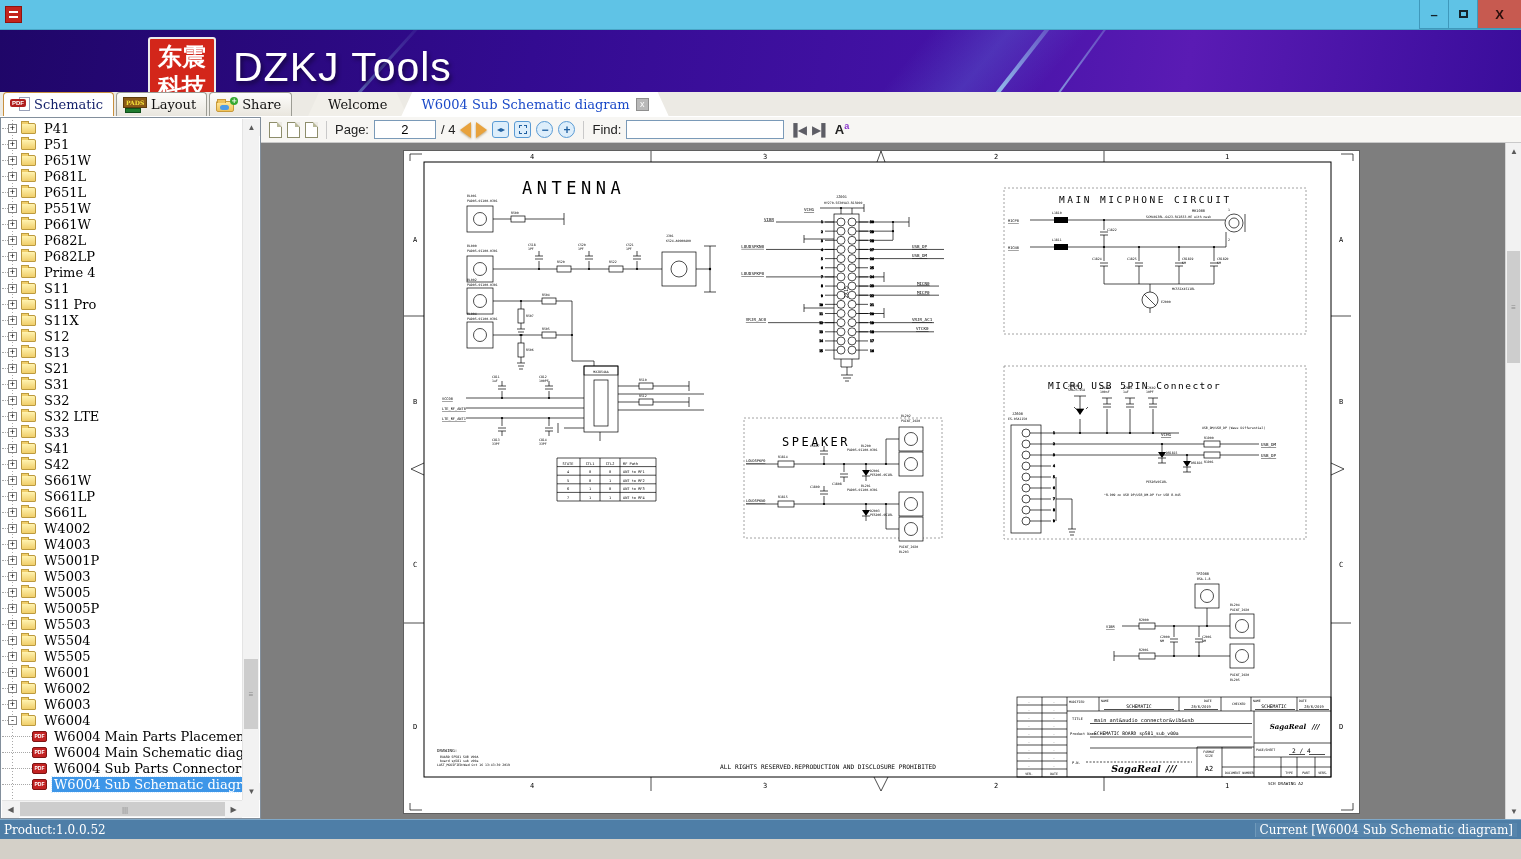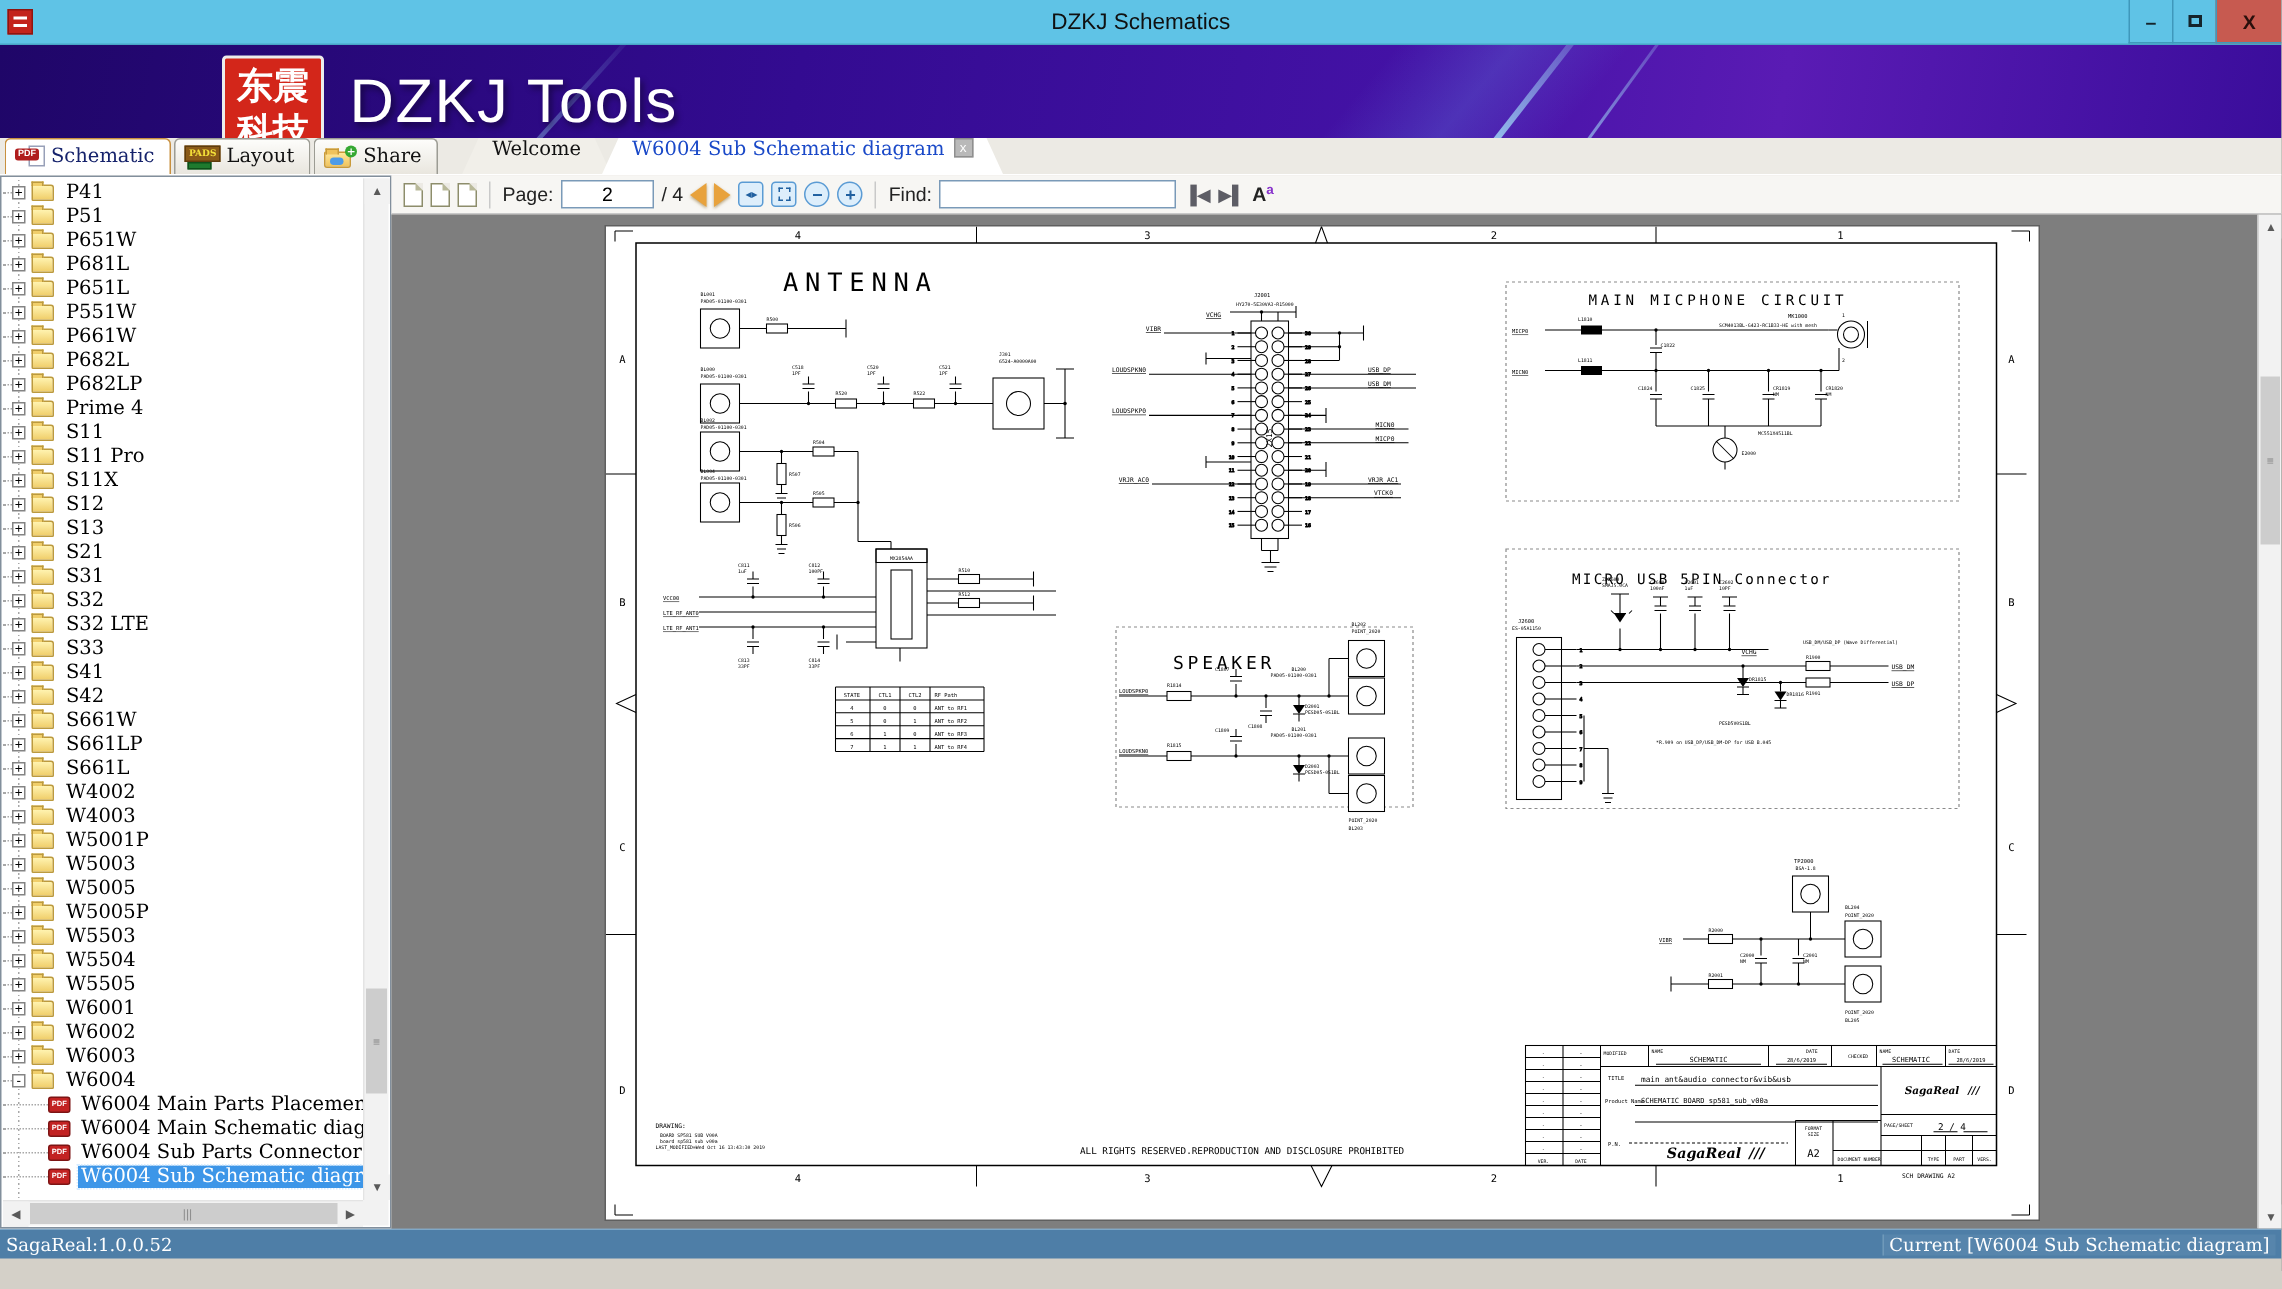--- a/index.html
+++ b/index.html
@@ -44,21 +44,21 @@
   .icon-pads .pads{position:absolute;left:0;top:0;background:#8A5A18;border:1px solid #5e3c0c;color:#F5E13A;
     font-size:6px;font-weight:bold;padding:1px 2px}
   .icon-pads .pcb{position:absolute;left:2px;bottom:0;width:16px;height:5px;background:#1E7A2E;border:1px solid #0f4f1a}
   .icon-share{width:22px;height:15px;position:relative}
   .icon-share .fold{position:absolute;left:0;bottom:0;width:18px;height:11px;background:linear-gradient(#FFE79A,#F0C35C);border:1px solid #C89A3A;border-radius:1px 2px 2px 2px}
   .icon-share .fold:before{content:"";position:absolute;top:-3px;left:0;width:7px;height:3px;background:#F0C35C;border:1px solid #C89A3A;border-bottom:none}
   .icon-share .cloud{position:absolute;left:4px;bottom:2px;width:9px;height:5px;background:#4D9BE8;border-radius:3px}
   .icon-share .plus{position:absolute;right:0;top:0;width:8px;height:8px;background:#35A832;border-radius:50%;color:#fff;
     font-size:7px;line-height:8px;text-align:center;font-weight:bold}
   .doc-tabs{display:flex;align-items:flex-end;margin-left:14px}
-  .doctab{height:24px;display:flex;align-items:flex-start;gap:6px;padding:0 20px;font-family:"DejaVu Serif",serif;font-size:13px;color:#111;
+  .doctab{height:24px;display:flex;align-items:center;gap:6px;padding:0 20px;font-family:"DejaVu Serif",serif;font-size:13px;color:#111;
     background:#F1EFE9;clip-path:polygon(11px 0,calc(100% - 11px) 0,100% 100%,0 100%);margin-right:-6px}
   .doctab.active{background:#FFFFFF;color:#1A49C8}
   .tab-close{width:13px;height:13px;background:#B9B9B9;border:1px solid #8f8f8f;color:#FFF;font-size:9px;line-height:11px;text-align:center;font-family:"Liberation Sans",sans-serif}
 
   
   .content{display:flex;height:702px}
 
   
   .sidebar{width:261px;background:#FFFFFF;border:1px solid #828F9C;position:relative;flex:none}
   .tree{position:absolute;left:1px;top:2px;right:18px;bottom:18px;overflow:hidden;font-family:"DejaVu Serif",serif;font-size:13px;
@@ -125,21 +125,20 @@
   .ls1{letter-spacing:1.5px}.ls2{letter-spacing:2.5px}.ls4{letter-spacing:4.5px}
   .mid{text-anchor:middle}.end{text-anchor:end}
   .net{text-decoration:underline}
   .ital{font-style:italic;font-weight:bold;font-family:"DejaVu Serif",serif}
 </style>
 </head>
 <body>
 
 <div class="titlebar">
   <div class="app-icon"></div>
-  <div class="title-text">DZKJ Schematics</div>
   <div class="win-controls">
     <div class="win-btn">–</div>
     <div class="win-btn">
         <span class="maxbox"></span>
       </div>
     <div class="win-btn close">X</div>
   </div>
 </div>
 
 <div class="banner">
@@ -1069,15 +1068,15 @@
       <div class="canvas-vscroll">
         <div class="sb-btn" style="top:0;width:16px;height:16px">▲</div>
         <div class="sb-thumb" style="top:108px;height:112px;left:1px;right:1px">≡</div>
         <div class="sb-btn" style="bottom:0;width:16px;height:16px">▼</div>
       </div>
     </div>
   </div>
 </div>
 
 <div class="statusbar">
-  <span>SagaReal:1.0.0.52</span>
+  <span>Product:1.0.0.52</span>
   <span class="status-right">Current [W6004 Sub Schematic diagram]</span>
 </div>
 
 </body></html>

